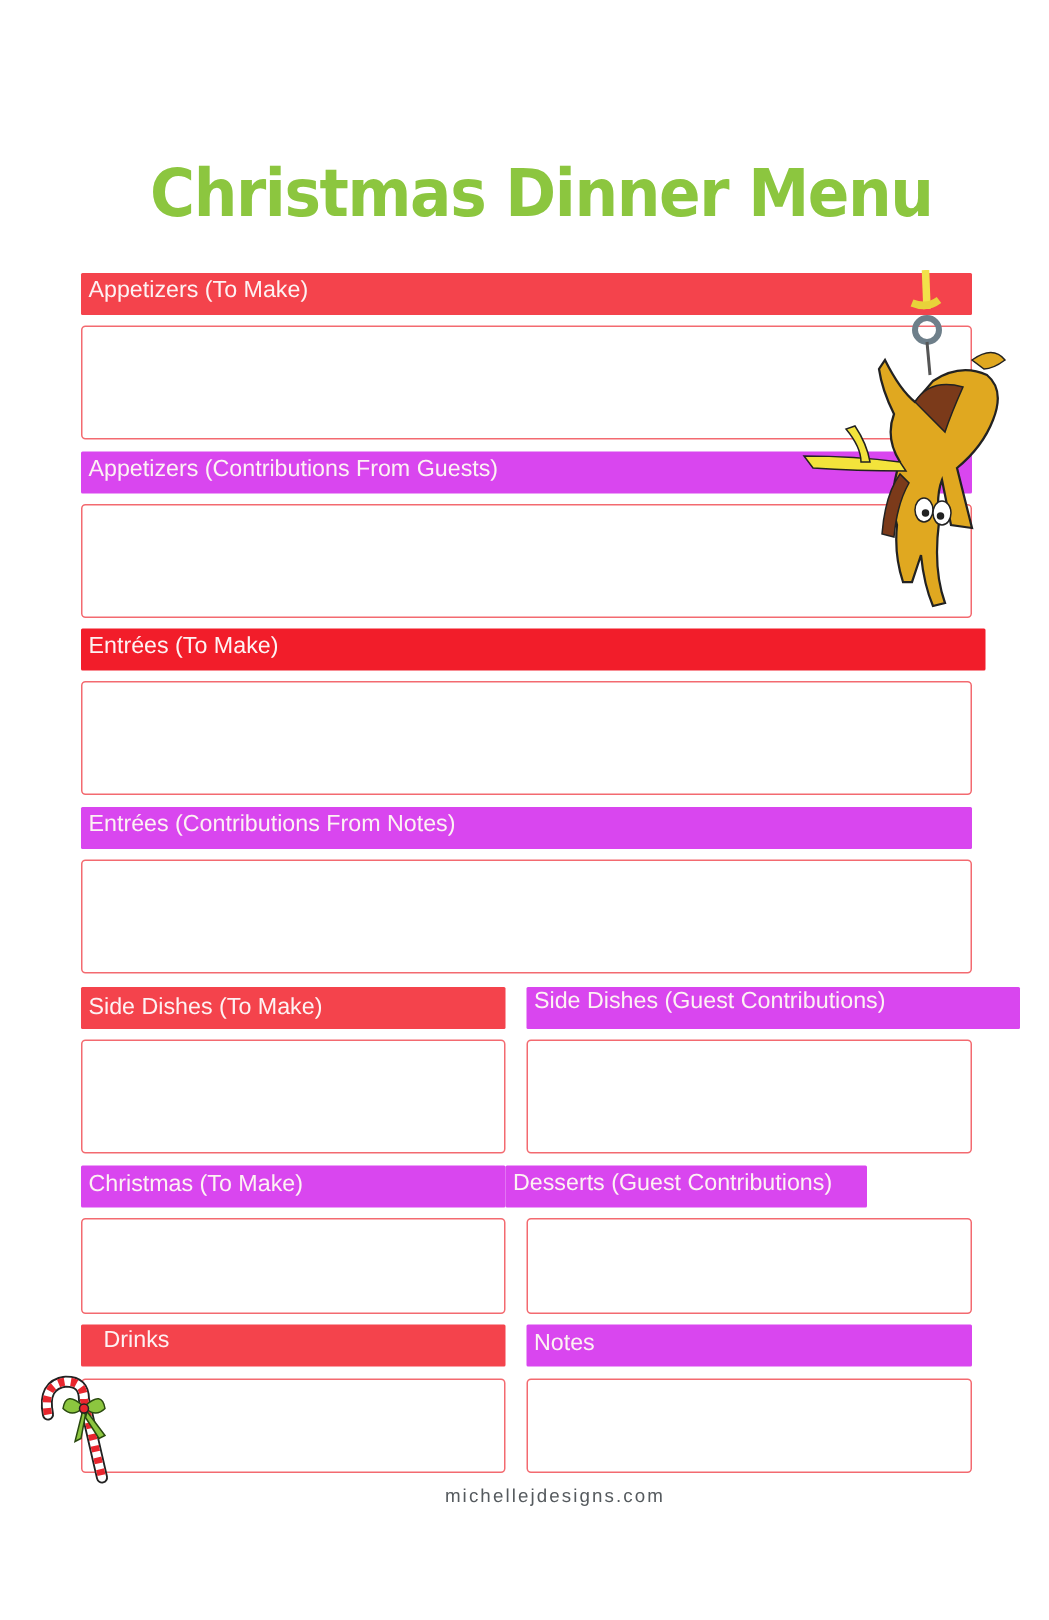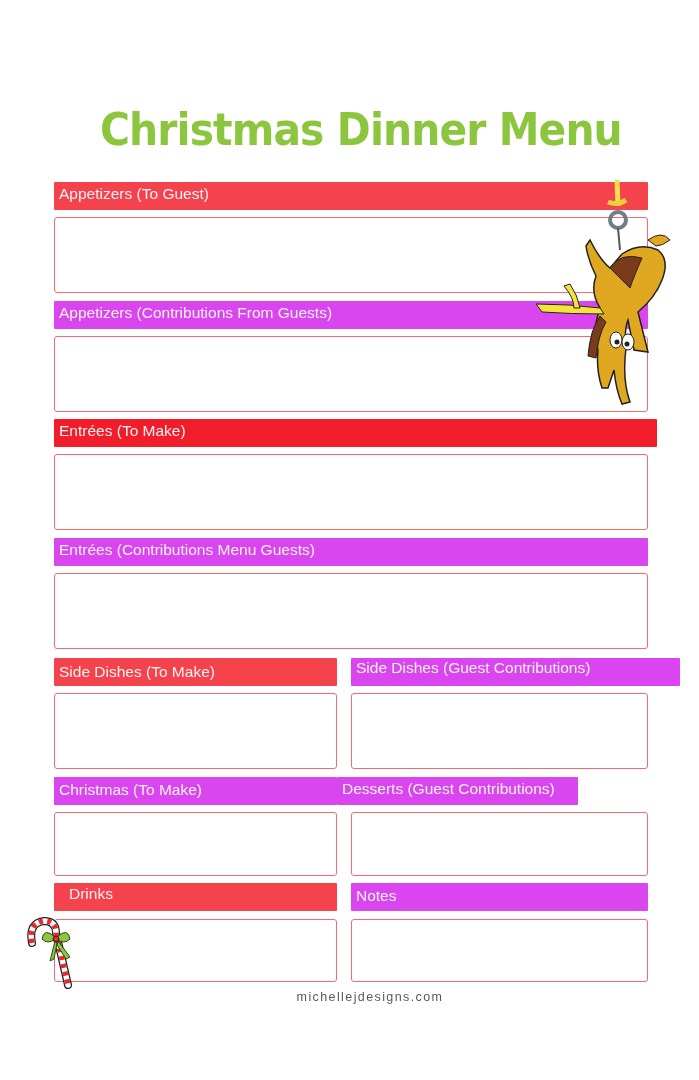--- a/index.html
+++ b/index.html
@@ -26,30 +26,30 @@
     position: absolute; left: 0; width: 740px; top: 990px; text-align: center;
     font-size: 12.5px; letter-spacing: 1.4px; color: #555a5e;
   }
   .deco { position: absolute; }
 </style>
 </head>
 <body>
 
 <div class="title">Christmas Dinner Menu</div>
 
-<div class="bar red" style="left:54px; top:182px; width:594px;">Appetizers (To Guest)</div>
+<div class="bar red" style="left:54px; top:182px; width:594px;">Appetizers (To Make)</div>
 <div class="box" style="left:54px; top:217px; width:594px; height:76px;"></div>
 
 <div class="bar pink" style="left:54px; top:301px; width:594px;">Appetizers (Contributions From Guests)</div>
 <div class="box" style="left:54px; top:336px; width:594px; height:76px;"></div>
 
 <div class="bar deep" style="left:54px; top:419px; width:603px;">Entrées (To Make)</div>
 <div class="box" style="left:54px; top:454px; width:594px; height:76px;"></div>
 
-<div class="bar pink" style="left:54px; top:538px; width:594px;">Entrées (Contributions Menu Guests)</div>
+<div class="bar pink" style="left:54px; top:538px; width:594px;">Entrées (Contributions From Notes)</div>
 <div class="box" style="left:54px; top:573px; width:594px; height:76px;"></div>
 
 <div class="bar red" style="left:54px; top:658px; width:283px; line-height:28px;">Side Dishes (To Make)</div>
 <div class="bar pink" style="left:351px; top:658px; width:329px; line-height:20px;">Side Dishes (Guest Contributions)</div>
 <div class="box" style="left:54px; top:693px; width:283px; height:76px;"></div>
 <div class="box" style="left:351px; top:693px; width:297px; height:76px;"></div>
 
 <div class="bar pink" style="left:54px; top:777px; width:283px; line-height:26px;">Christmas (To Make)</div>
 <div class="bar pink" style="left:337px; top:777px; width:241px; line-height:24px;">Desserts (Guest Contributions)</div>
 <div class="box" style="left:54px; top:812px; width:283px; height:64px;"></div>

